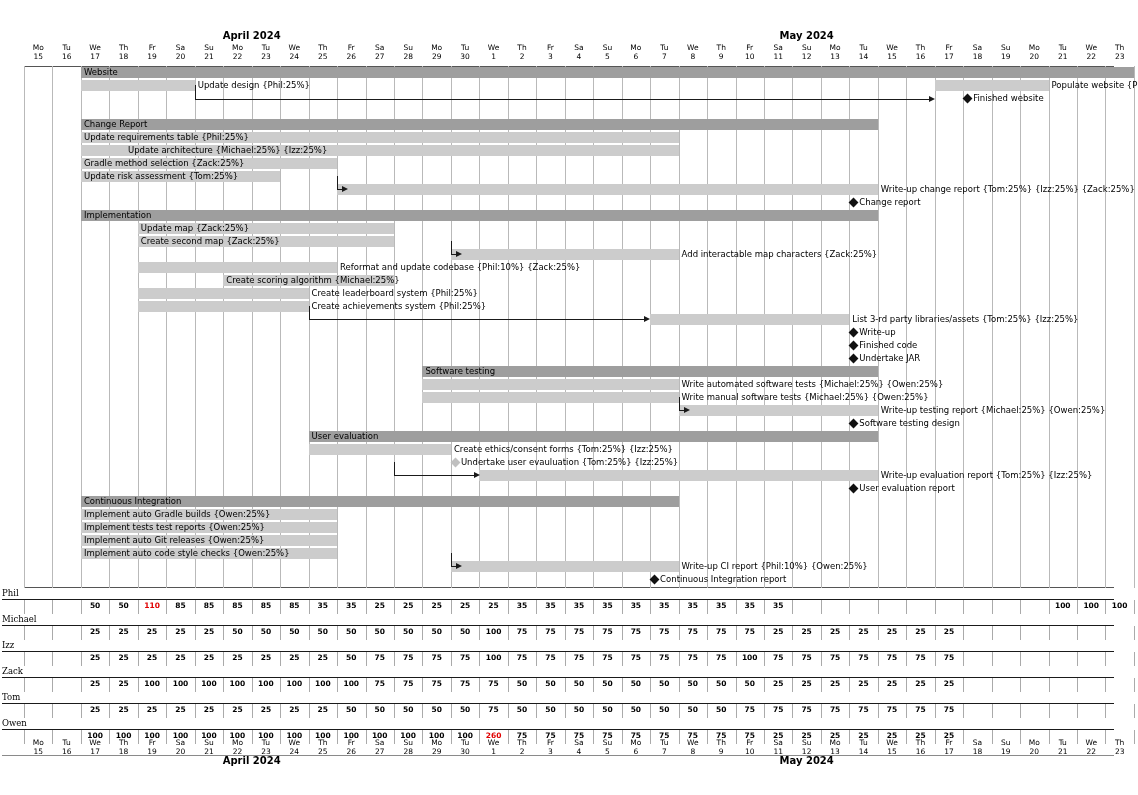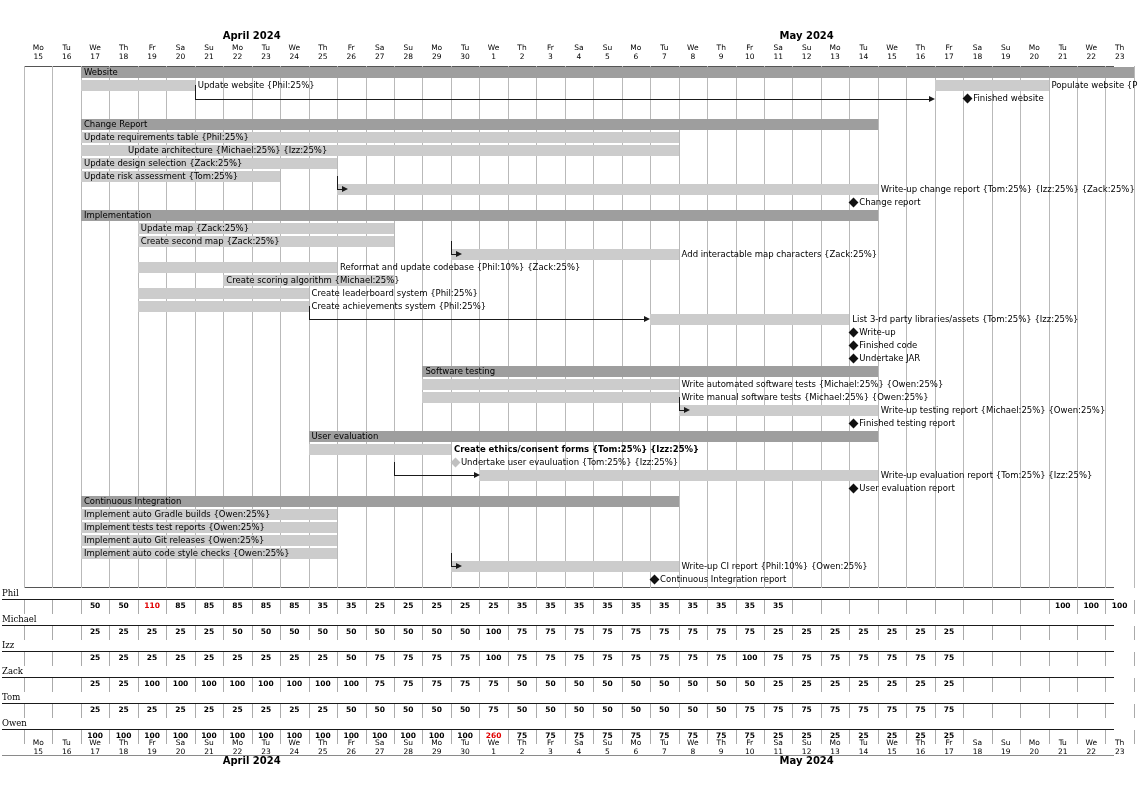--- a/index.html
+++ b/index.html
@@ -285,39 +285,39 @@
         <div class="vline" style="left: 1081.48px;"></div>
         <div class="vline" style="left: 1109.94px;"></div>
       </div>
     <div id="rows">
         <div class="row" style="top: 0px;">
           <div class="bar group" style="left: 56.92px; width: 1053.02px;"></div>
           <div class="lbl" style="left: 59.92px;">Website</div>
         </div>
         <div class="row" style="top: 13px;">
           <div class="bar task" style="left: 56.92px; width: 113.84px;"></div>
-          <div class="lbl" style="left: 173.76px;">Update website {Phil:25%}</div>
+          <div class="lbl" style="left: 173.76px;">Update design {Phil:25%}</div>
         </div>
         <div class="row" style="top: 26px;"></div>
         <div class="row" style="top: 39px;"></div>
         <div class="row" style="top: 52px;">
           <div class="bar group" style="left: 56.92px; width: 796.88px;"></div>
           <div class="lbl" style="left: 59.92px;">Change Report</div>
         </div>
         <div class="row" style="top: 65px;">
           <div class="bar task" style="left: 56.92px; width: 597.66px;"></div>
           <div class="lbl" style="left: 59.92px;">Update requirements table {Phil:25%}</div>
         </div>
         <div class="row" style="top: 78px;">
           <div class="bar task" style="left: 56.92px; width: 597.66px;"></div>
           <div class="lbl" style="left: 59.92px; margin-left: 44px;">Update architecture {Michael:25%} {Izz:25%}</div>
         </div>
         <div class="row" style="top: 91px;">
           <div class="bar task" style="left: 56.92px; width: 256.14px;"></div>
-          <div class="lbl" style="left: 59.92px;">Update design selection {Zack:25%}</div>
+          <div class="lbl" style="left: 59.92px;">Gradle method selection {Zack:25%}</div>
         </div>
         <div class="row" style="top: 104px;">
           <div class="bar task" style="left: 56.92px; width: 199.22px;"></div>
           <div class="lbl" style="left: 59.92px;">Update risk assessment {Tom:25%}</div>
         </div>
         <div class="row" style="top: 117px;">
           <div class="bar task" style="left: 313.06px; width: 540.74px;"></div>
           <div class="lbl" style="left: 856.8px;">Write-up change report {Tom:25%} {Izz:25%} {Zack:25%}</div>
         </div>
         <div class="row" style="top: 130px;">
@@ -383,29 +383,29 @@
         <div class="row" style="top: 325px;">
           <div class="bar task" style="left: 398.44px; width: 256.14px;"></div>
           <div class="lbl" style="left: 657.58px;">Write manual software tests {Michael:25%} {Owen:25%}</div>
         </div>
         <div class="row" style="top: 338px;">
           <div class="bar task" style="left: 654.58px; width: 199.22px;"></div>
           <div class="lbl" style="left: 856.8px;">Write-up testing report {Michael:25%} {Owen:25%}</div>
         </div>
         <div class="row" style="top: 351px;">
           <div class="diamond" style="left: 826.34px;"></div>
-          <div class="lbl" style="left: 835.34px;">Finished testing report</div>
+          <div class="lbl" style="left: 835.34px;">Software testing design</div>
         </div>
         <div class="row" style="top: 364px;">
           <div class="bar group" style="left: 284.6px; width: 569.2px;"></div>
           <div class="lbl" style="left: 287.6px;">User evaluation</div>
         </div>
         <div class="row" style="top: 377px;">
           <div class="bar task" style="left: 284.6px; width: 142.3px;"></div>
-          <div class="lbl" style="left: 429.9px; font-weight: bold;">Create ethics/consent forms {Tom:25%} {Izz:25%}</div>
+          <div class="lbl" style="left: 429.9px;">Create ethics/consent forms {Tom:25%} {Izz:25%}</div>
         </div>
         <div class="row" style="top: 390px;">
           <div class="diamond soft" style="left: 427.9px;"></div>
           <div class="lbl" style="left: 436.9px;">Undertake user evauluation {Tom:25%} {Izz:25%}</div>
         </div>
         <div class="row" style="top: 403px;">
           <div class="bar task" style="left: 455.36px; width: 398.44px;"></div>
           <div class="lbl" style="left: 856.8px;">Write-up evaluation report {Tom:25%} {Izz:25%}</div>
         </div>
         <div class="row" style="top: 416px;">

